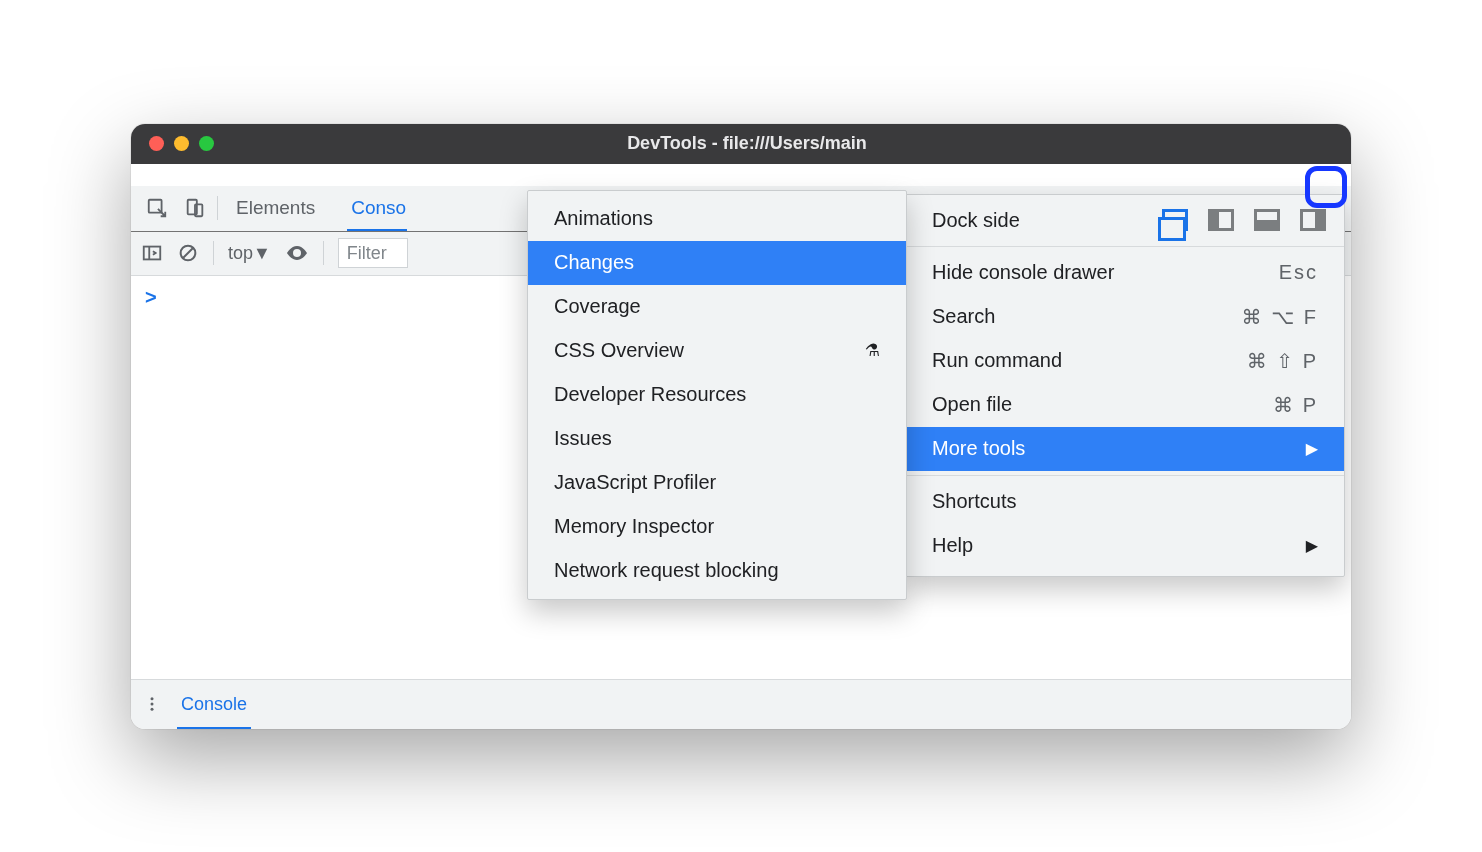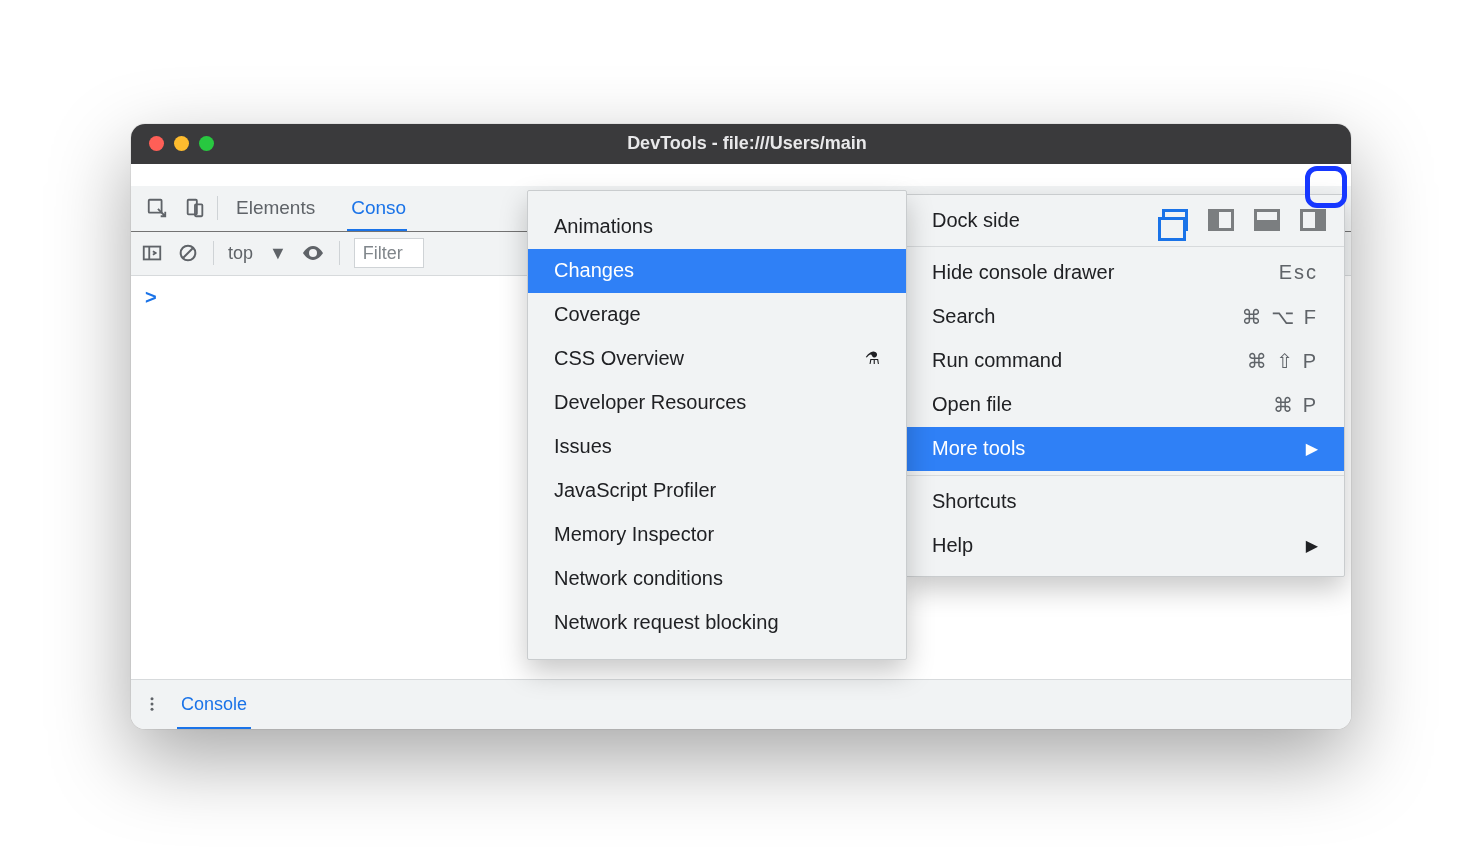--- a/index.html
+++ b/index.html
@@ -70,21 +70,21 @@
     background: #f1f3f4;
     border-bottom: 1px solid #d7dadc;
     display:flex;
     align-items:center;
     padding: 0 10px;
     gap: 14px;
     color:#5f6368;
     font-size: 18px;
   }
   .divider { width:1px; height:24px; background:#cfd3d6; }
-  .context { display:flex; align-items:flex-end; gap:16px; }
+  .context { display:flex; align-items:flex-end; gap:0; }
   .filter-box {
     height: 30px;
     background:#fff;
     border:1px solid #cfd3d6;
     border-radius:0;
     padding: 0 8px;
     display:flex; align-items:center;
     color:#80868b;
     width: 70px;
     overflow:hidden;
@@ -141,21 +141,21 @@
   .dock-row { display:flex; align-items:flex-start; padding: 10px 18px 10px 26px; gap: 32px; }
   .dock-icons { display:flex; gap:20px; margin-left:auto; }
   .dock-icon { width:26px; height:22px; border:3px solid #7b7e80; position:relative; }
   .dock-icon.popout { border-color:#1a73e8; }
   .dock-icon.popout::before { content:""; position:absolute; left:-7px; top:5px; width:22px; height:18px; border:3px solid #1a73e8; background:#f1f3f4; }
   .dock-icon.left::before { content:""; position:absolute; left:0; top:0; bottom:0; width:8px; background:#7b7e80; }
   .dock-icon.bottom::before { content:""; position:absolute; left:0; right:0; bottom:0; height:8px; background:#7b7e80; }
   .dock-icon.right::before { content:""; position:absolute; right:0; top:0; bottom:0; width:8px; background:#7b7e80; }
 
   .main-menu { top: 70px; right: 6px; width: 440px; padding: 4px 0 8px; }
-  .sub-menu  { top: 66px; right: 444px; width: 380px; padding: 14px 0; }
+  .sub-menu  { top: 66px; right: 444px; width: 380px; padding: 6px 0; }
 
   .kebab-highlight {
     position:absolute;
     top: 42px;
     right: 4px;
     width: 42px;
     height: 42px;
     border: 5px solid #1637ff;
     border-radius: 12px;
     pointer-events:none;
@@ -326,22 +326,19 @@
     <div class="menu-item">
         <span>Issues</span>
       </div>
     <div class="menu-item">
         <span>JavaScript Profiler</span>
       </div>
     <div class="menu-item">
         <span>Memory Inspector</span>
       </div>
     <div class="menu-item">
-        <span>Network conditions</span>
-      </div>
-    <div class="menu-item">
         <span>Network request blocking</span>
       </div>
   </div>
 
   <div class="kebab-highlight"></div>
 
 </div>
 
 </body></html>

